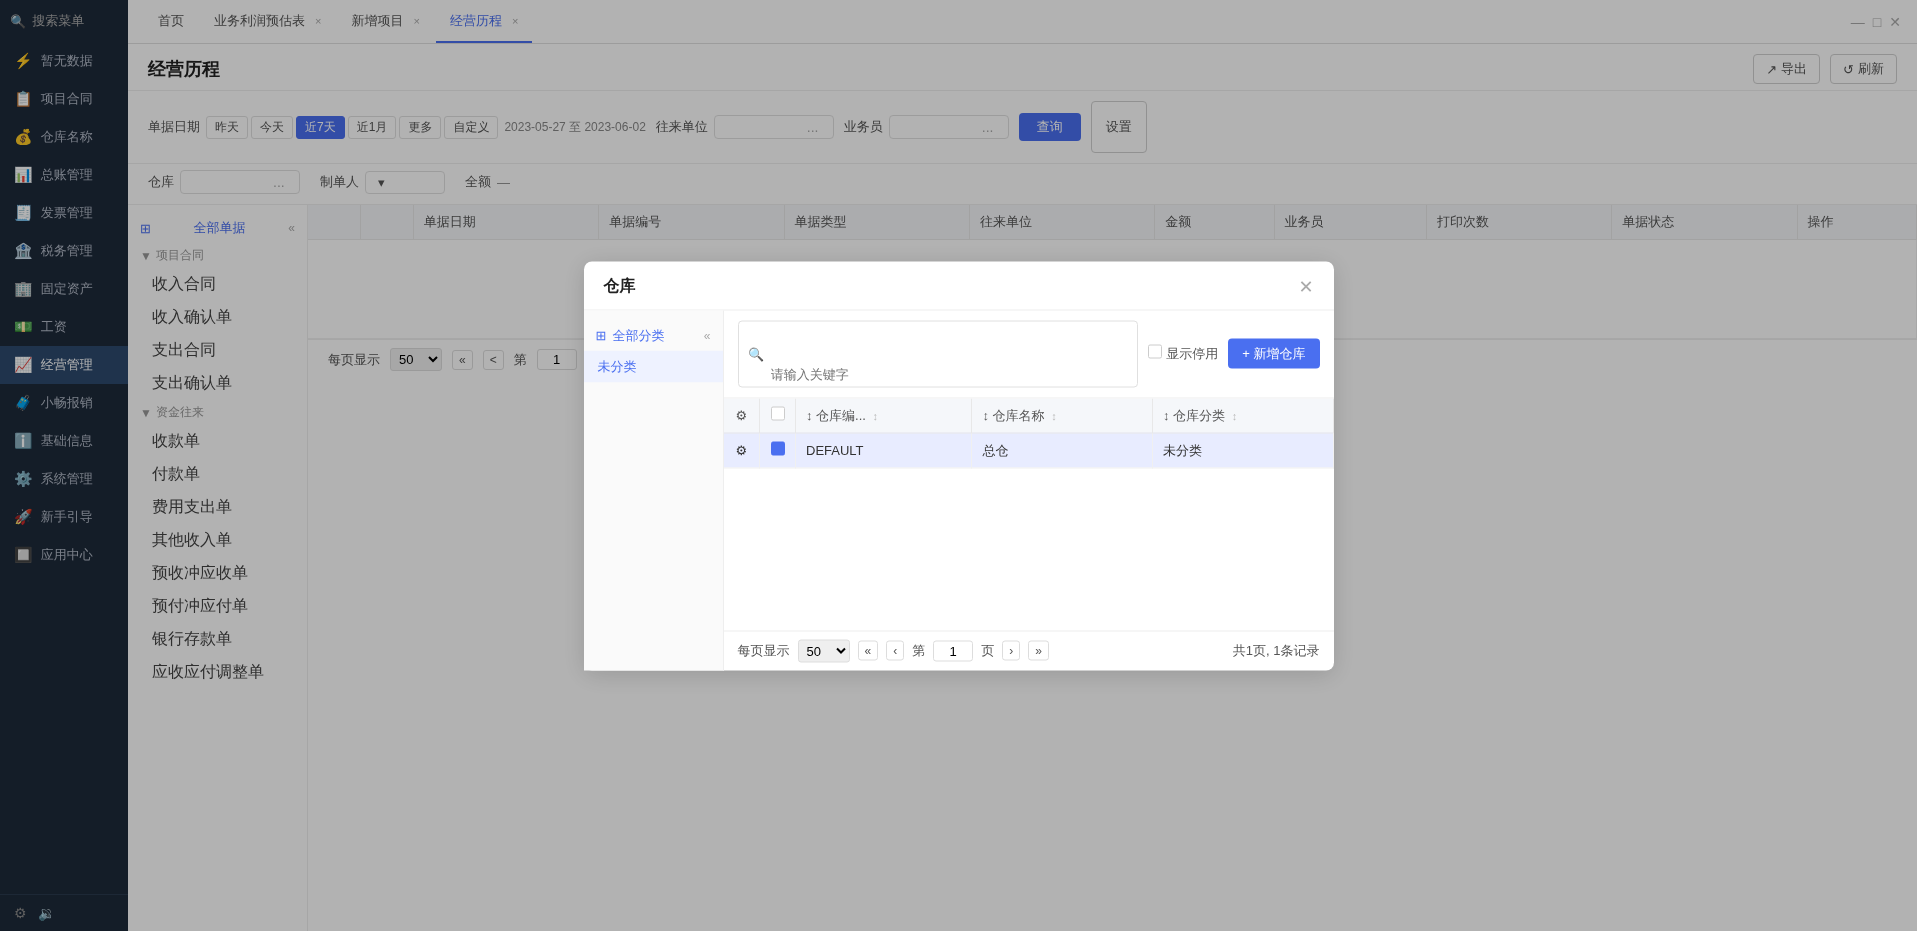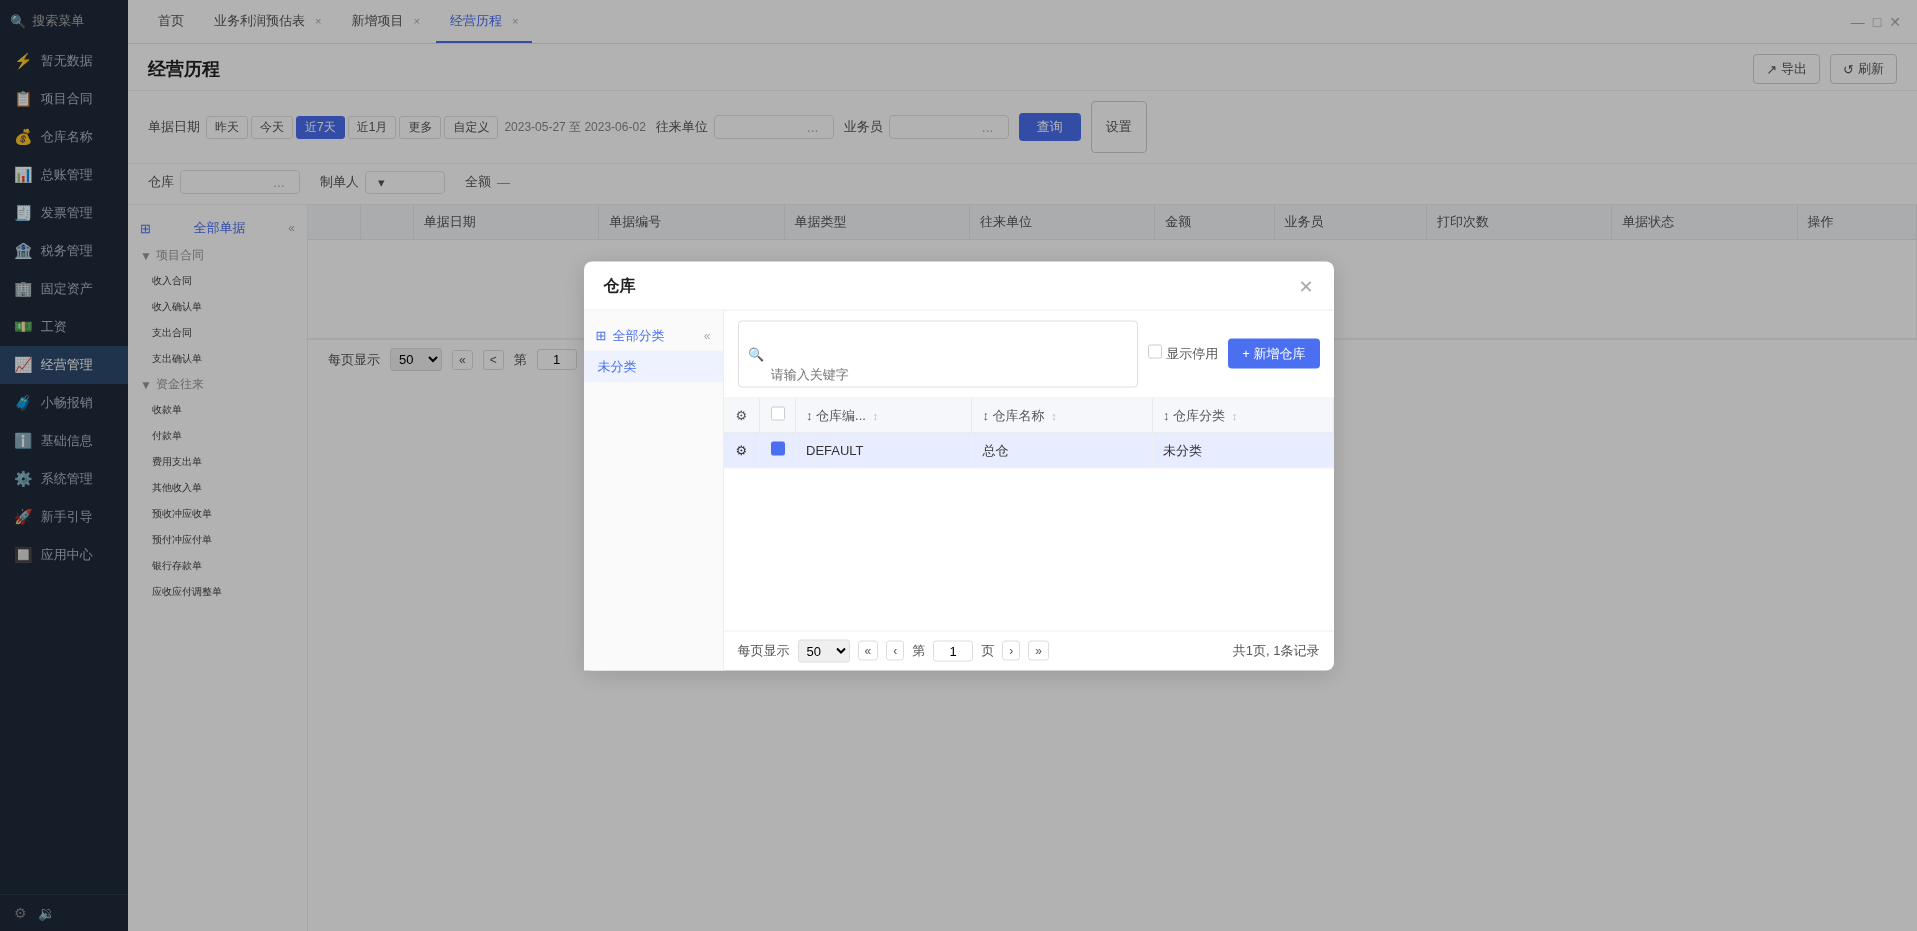--- a/index.html
+++ b/index.html
@@ -94,21 +94,21 @@
       width: 180px; background: #fff; border-right: 1px solid #eee; overflow-y: auto; padding: 8px 0; flex-shrink: 0;
     }
     .left-nav-header {
       display: flex; align-items: center; justify-content: space-between; padding: 6px 12px; font-size: 13px; color: #4a6ff0; font-weight: 500;
     }
     .left-nav-header .collapse-icon { cursor: pointer; color: #aaa; font-size: 12px; }
     .nav-section-title {
       padding: 4px 12px; font-size: 12px; color: #999; cursor: pointer; display: flex; align-items: center; gap: 4px;
     }
     .nav-item {
-      padding: 6px 12px 6px 24px; font-size: 10px; color: #444; cursor: pointer; white-space: nowrap;
+      padding: 6px 12px 6px 24px; font-size: 16px; color: #444; cursor: pointer; white-space: nowrap;
     }
 
     
     .table-area {
       flex: 1; overflow: auto; background: #fff; padding: 0;
     }
     .data-table {
       width: 100%; border-collapse: collapse; font-size: 13px;
     }
     .data-table th {

